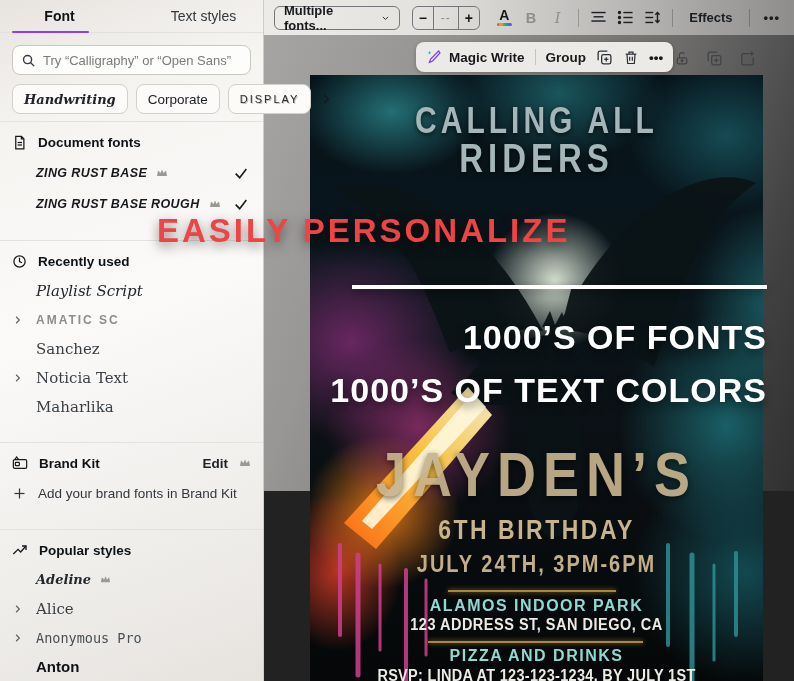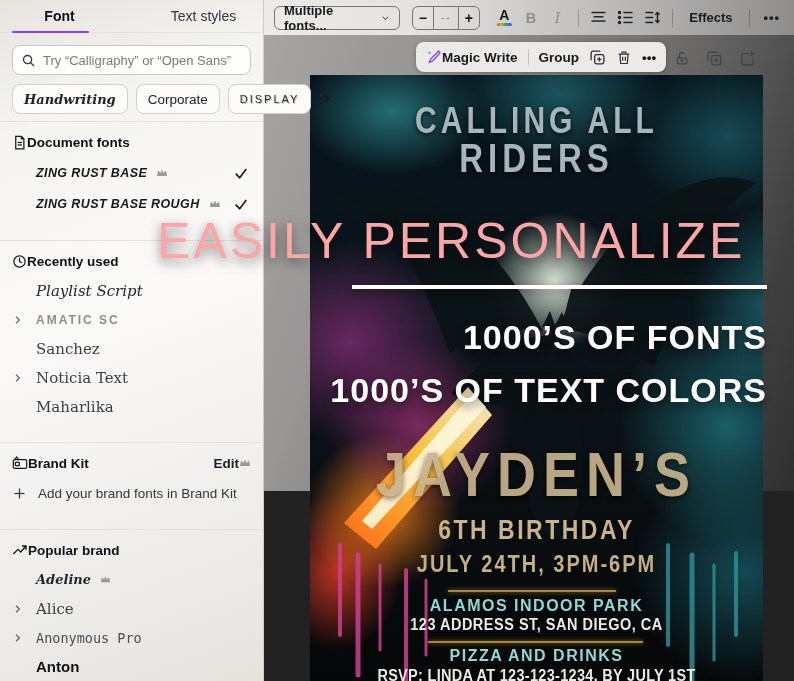--- a/index.html
+++ b/index.html
@@ -31,21 +31,21 @@
     background:#fcfbfa; border:1px solid #d2d0cb; border-radius:8px; padding:0 11px;
     color:#20242a; cursor:pointer; white-space:nowrap; }
   .chip-handwriting { font-family:"DejaVu Serif",serif; font-style:italic; font-weight:700; font-size:13px; }
   .chip-corporate { font-size:13.5px; }
   .chip-display { font-weight:400; font-size:11px; letter-spacing:2px;
     text-shadow:1px 1px 0 #bdbdbd; color:#2c2c2c; }
   .chips-next { margin-left:auto; cursor:pointer; display:flex; align-items:center; }
 
   .section { border-top:1px solid #e4e2de; margin-top:21px; padding-top:5px; }
   .section.first { margin-top:7px; }
-  .sec-header { height:30px; display:flex; align-items:center; padding:0 12px;
+  .sec-header { height:30px; display:flex; align-items:center; gap:11px; padding:0 12px;
     font-size:13.5px; font-weight:700; color:#0e1318; }
   .sec-header .spacer { flex:1; }
   .edit-link { font-size:13.5px; font-weight:700; color:#20242a; cursor:pointer; }
   .font-row { height:31px; display:flex; align-items:center; padding:0 14px 0 36px;
     position:relative; color:#23282e; cursor:pointer; }
   .font-row .expand { position:absolute; left:12px; top:50%; transform:translateY(-50%);
     display:flex; cursor:pointer; }
   .font-row .crown { margin-left:9px; display:flex; }
   .font-row .check { margin-left:auto; display:flex; }
   .row-sm { height:29px; }
@@ -84,21 +84,21 @@
     background:linear-gradient(90deg,#e33b2e,#f4a62a,#3bb54a,#2a7de1,#8b3dff); }
   .tb-bold { font-size:14.5px; font-weight:800; color:#8f8e8c; }
   .tb-italic { font-size:14.5px; font-style:italic; font-family:"DejaVu Serif",serif; color:#8f8e8c; }
   .tb-divider { width:1px; height:18px; background:rgba(0,0,0,.22); margin:0 4px; }
   .tb-label { font-size:13px; font-weight:600; color:#1a1e23; padding:0 6px; cursor:pointer; }
   .tb-more { font-size:13px; font-weight:800; color:#1a1e23; letter-spacing:1px; padding:0 4px; cursor:pointer; }
 
   .float-toolbar { position:absolute; left:152px; top:42px; height:30px; z-index:12;
     background:#eceae7; border-radius:8px; box-shadow:0 1px 4px rgba(0,0,0,.25);
     display:flex; align-items:center; padding:0 10px; gap:10px; }
-  .ft-item { display:flex; align-items:center; gap:0; cursor:pointer;justify-content:space-between; }
+  .ft-item { display:flex; align-items:center; gap:7px; cursor:pointer;justify-content:space-between; }
   .ft-text { font-size:13.5px; font-weight:700; color:#17191c; }
   .ft-div { width:1px; height:16px; background:#c6c4c0; }
   .page-controls { position:absolute; left:410px; top:50px; display:flex; gap:16px; z-index:12; }
   .pc-btn { cursor:pointer; display:flex; opacity:.85; }
 
   
   .poster { position:absolute; left:46px; top:75px; width:453px; height:606px; z-index:5;
     background:
       radial-gradient(130px 90px at 18% 6%, rgba(38,120,126,.9), rgba(38,120,126,0) 70%),
       radial-gradient(150px 100px at 55% 3%, rgba(30,96,104,.85), rgba(30,96,104,0) 70%),
@@ -135,22 +135,22 @@
   .p-rule2 { top:566px; left:118px; width:215px; }
   .p-venue { top:522px; font-size:16px; font-weight:800; letter-spacing:1.5px; color:#8fd9d4; }
   .p-addr { top:541px; font-size:14.5px; font-weight:600; letter-spacing:.5px; color:#eceae4; }
   .p-addr .inner { transform:scaleY(1.1); }
   .p-food { top:572px; font-size:16px; font-weight:800; letter-spacing:1.5px; color:#8fd9d4; }
   .p-rsvp { top:592px; font-size:14.5px; font-weight:600; letter-spacing:.3px; color:#eceae4; }
   .p-rsvp .inner { transform:scaleY(1.1); }
 
   
   .promo { position:absolute; inset:0; z-index:40; pointer-events:none; }
-  .promo-title { position:absolute; left:157px; top:212px; font-size:50px; font-weight:400;
-    letter-spacing:3px; color:#fca5a5; text-shadow:0 4px 12px rgba(0,0,0,.5); white-space:nowrap; }
+  .promo-title { position:absolute; left:157px; top:212px; font-size:33px; font-weight:700;
+    letter-spacing:3px; color:#ef4444; text-shadow:0 4px 12px rgba(0,0,0,.5); white-space:nowrap; }
   .promo-rule { position:absolute; left:352px; top:285px; width:415px; height:4px; background:#fff;
     box-shadow:0 3px 8px rgba(0,0,0,.4); }
   .promo-lines { position:absolute; right:27px; top:311px; text-align:right; font-size:34px;
     font-weight:800; letter-spacing:1px; color:#fff; line-height:53px;
     text-shadow:0 4px 10px rgba(0,0,0,.5); white-space:nowrap; }
 
   .icon { display:inline-flex; }
 </style>
 </head>
 <body>
@@ -291,21 +291,21 @@
     </div>
 
     <div class="section">
       <div class="sec-header">
         <span class="icon">
           <svg width="16" height="14" viewBox="0 0 24 20" fill="none" stroke="#17191c" stroke-width="2">
             <polyline points="2,16 9,9 13,13 21,4"></polyline>
               <polyline points="15,4 21,4 21,10"></polyline>
           </svg>
         </span>
-        <span>Popular brand</span>
+        <span>Popular styles</span>
       </div>
       <div class="font-row row-sm">
         <span class="f-adeline">Adeline</span>
         <span class="crown icon">
           <svg width="11" height="9" viewBox="0 0 24 18" fill="#9a9994">
               <path d="M2 15 L4 4 L9 9 L12 2 L15 9 L20 4 L22 15 Z"></path>
             </svg>
         </span>
       </div>
       <div class="font-row row-sm">

